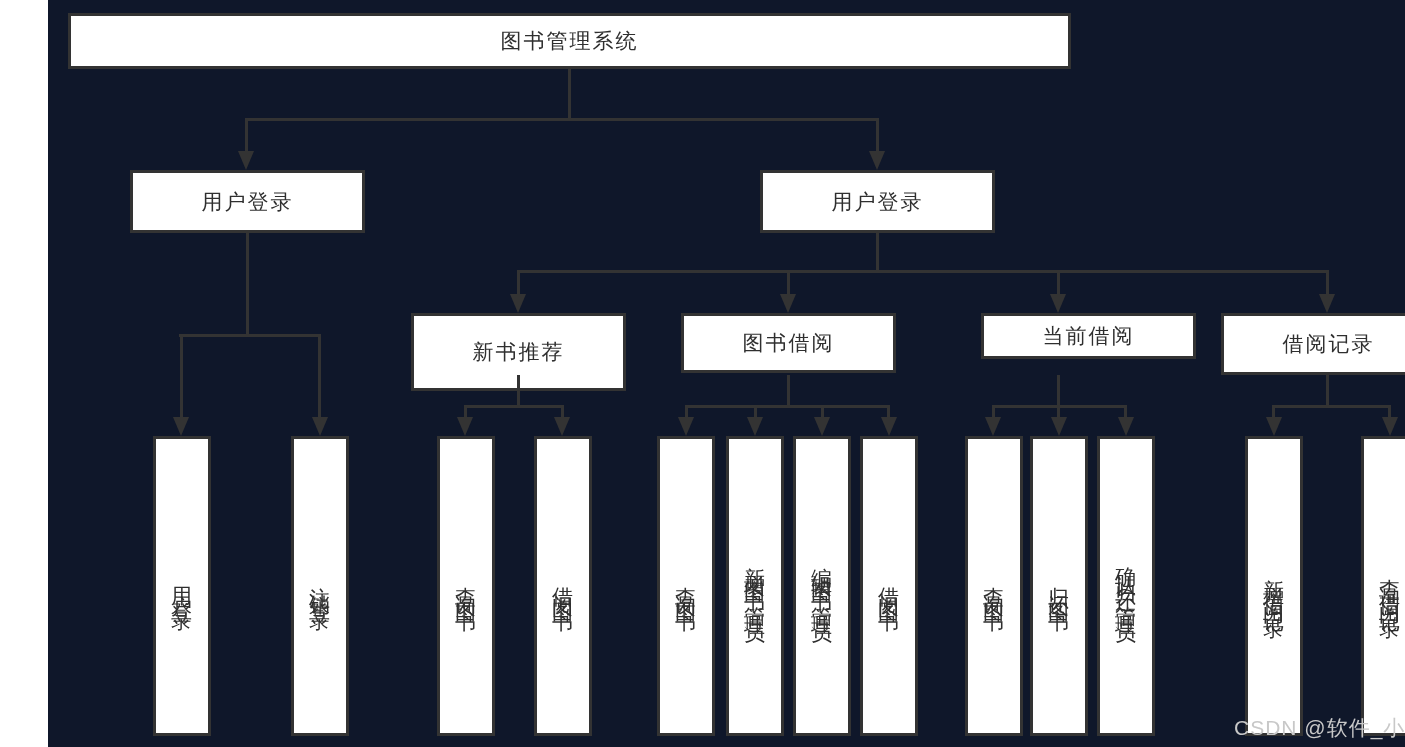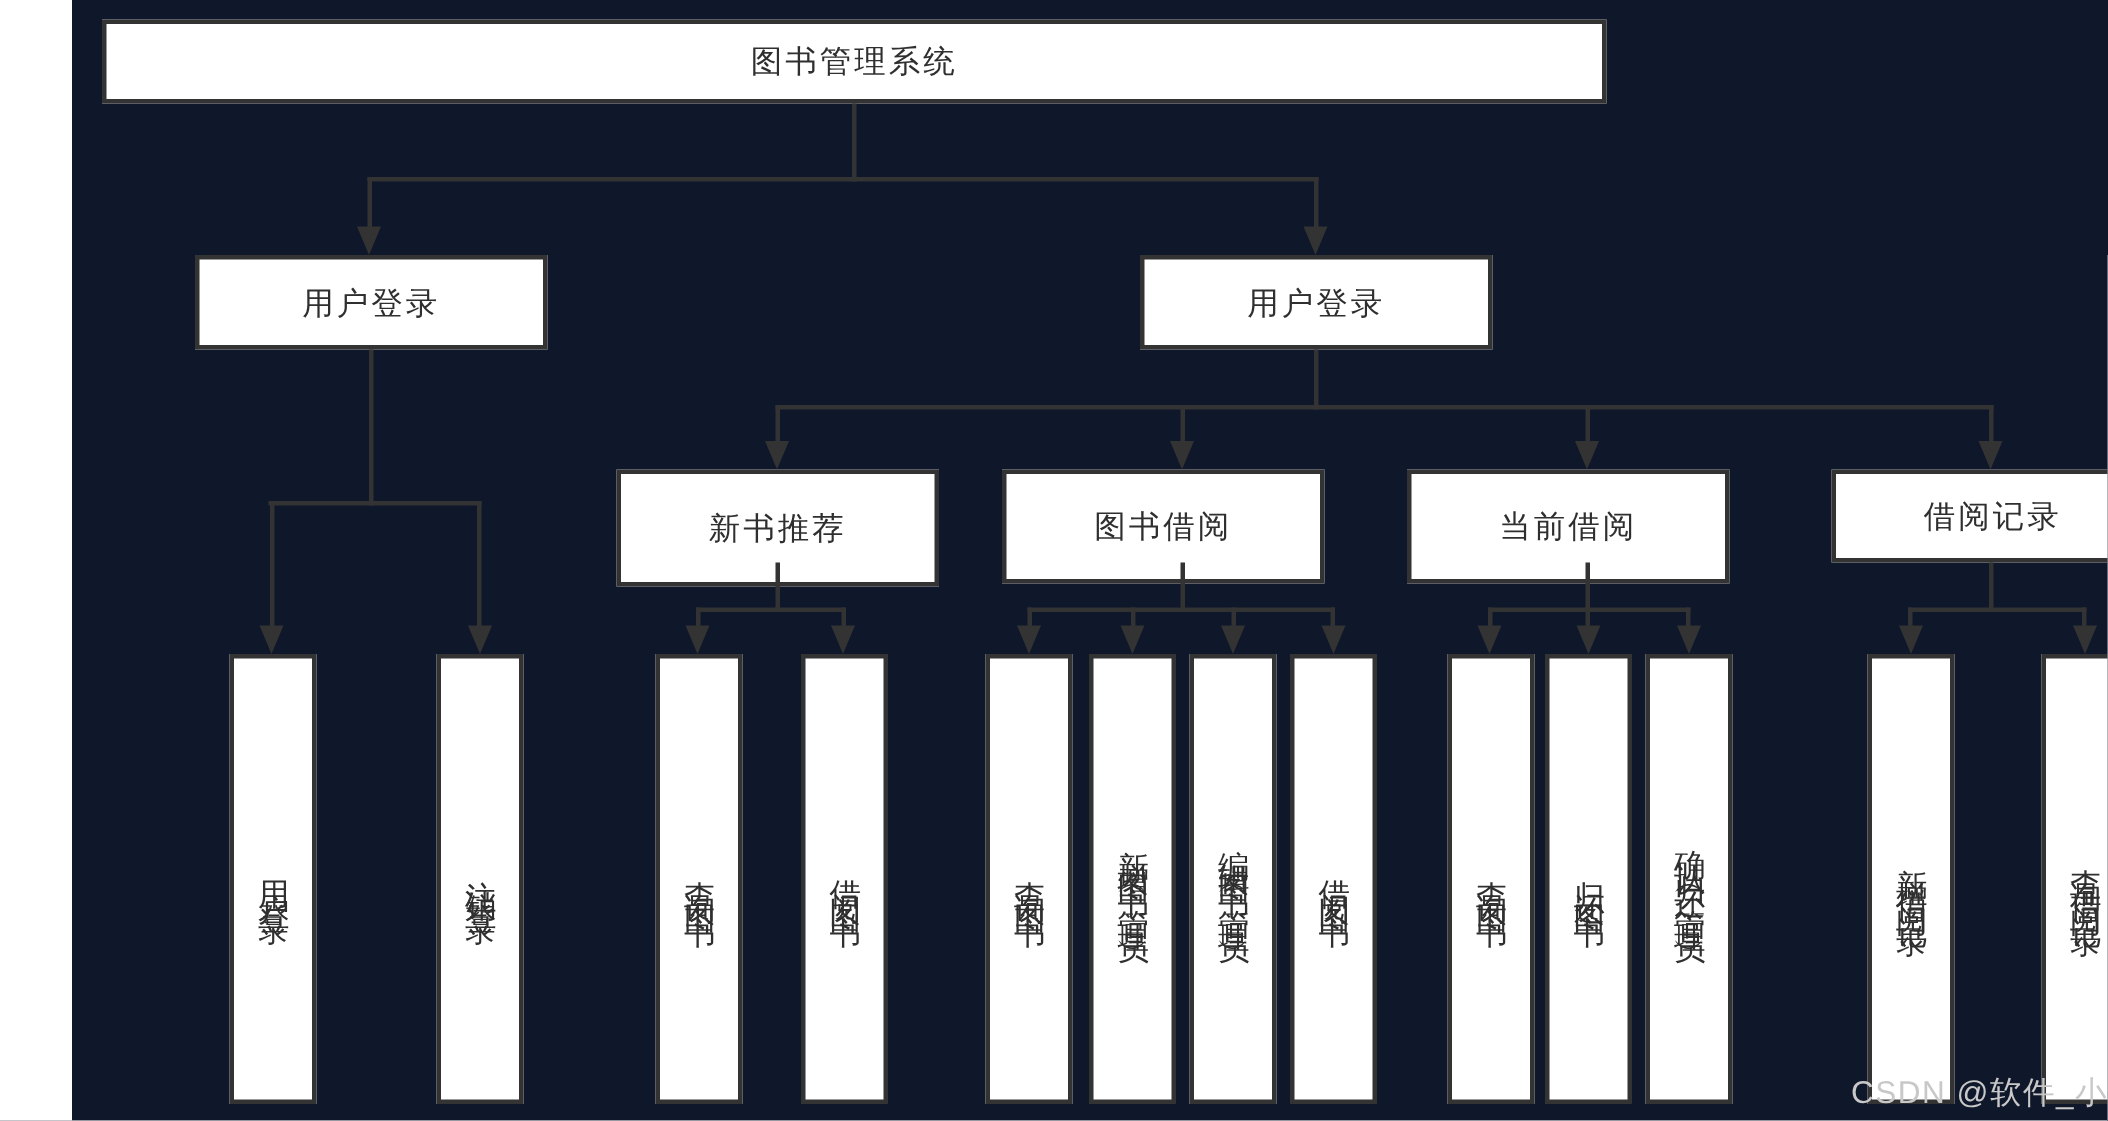--- a/index.html
+++ b/index.html
@@ -40,24 +40,24 @@
   <div class="box" style="left:82px;top:170px;width:235px;height:63px">
     <span class="hlabel">用户登录</span>
   </div>
   <div class="box" style="left:712px;top:170px;width:235px;height:63px">
     <span class="hlabel">用户登录</span>
   </div>
 
   <div class="box" style="left:363px;top:313px;width:215px;height:78px">
     <span class="hlabel">新书推荐</span>
   </div>
-  <div class="box" style="left:620px;top:313px;width:215px;height:76px">
+  <div class="box" style="left:633px;top:313px;width:215px;height:60px">
     <span class="hlabel">图书借阅</span>
   </div>
-  <div class="box" style="left:890px;top:313px;width:215px;height:76px">
+  <div class="box" style="left:933px;top:313px;width:215px;height:46px">
     <span class="hlabel">当前借阅</span>
   </div>
   <div class="box" style="left:1173px;top:313px;width:215px;height:62px">
     <span class="hlabel">借阅记录</span>
   </div>
 
   <div class="box" style="left:105px;top:436px;width:58px;height:300px">
     <span class="vlabel">用户登录</span>
   </div>
   <div class="box" style="left:243px;top:436px;width:58px;height:300px">

